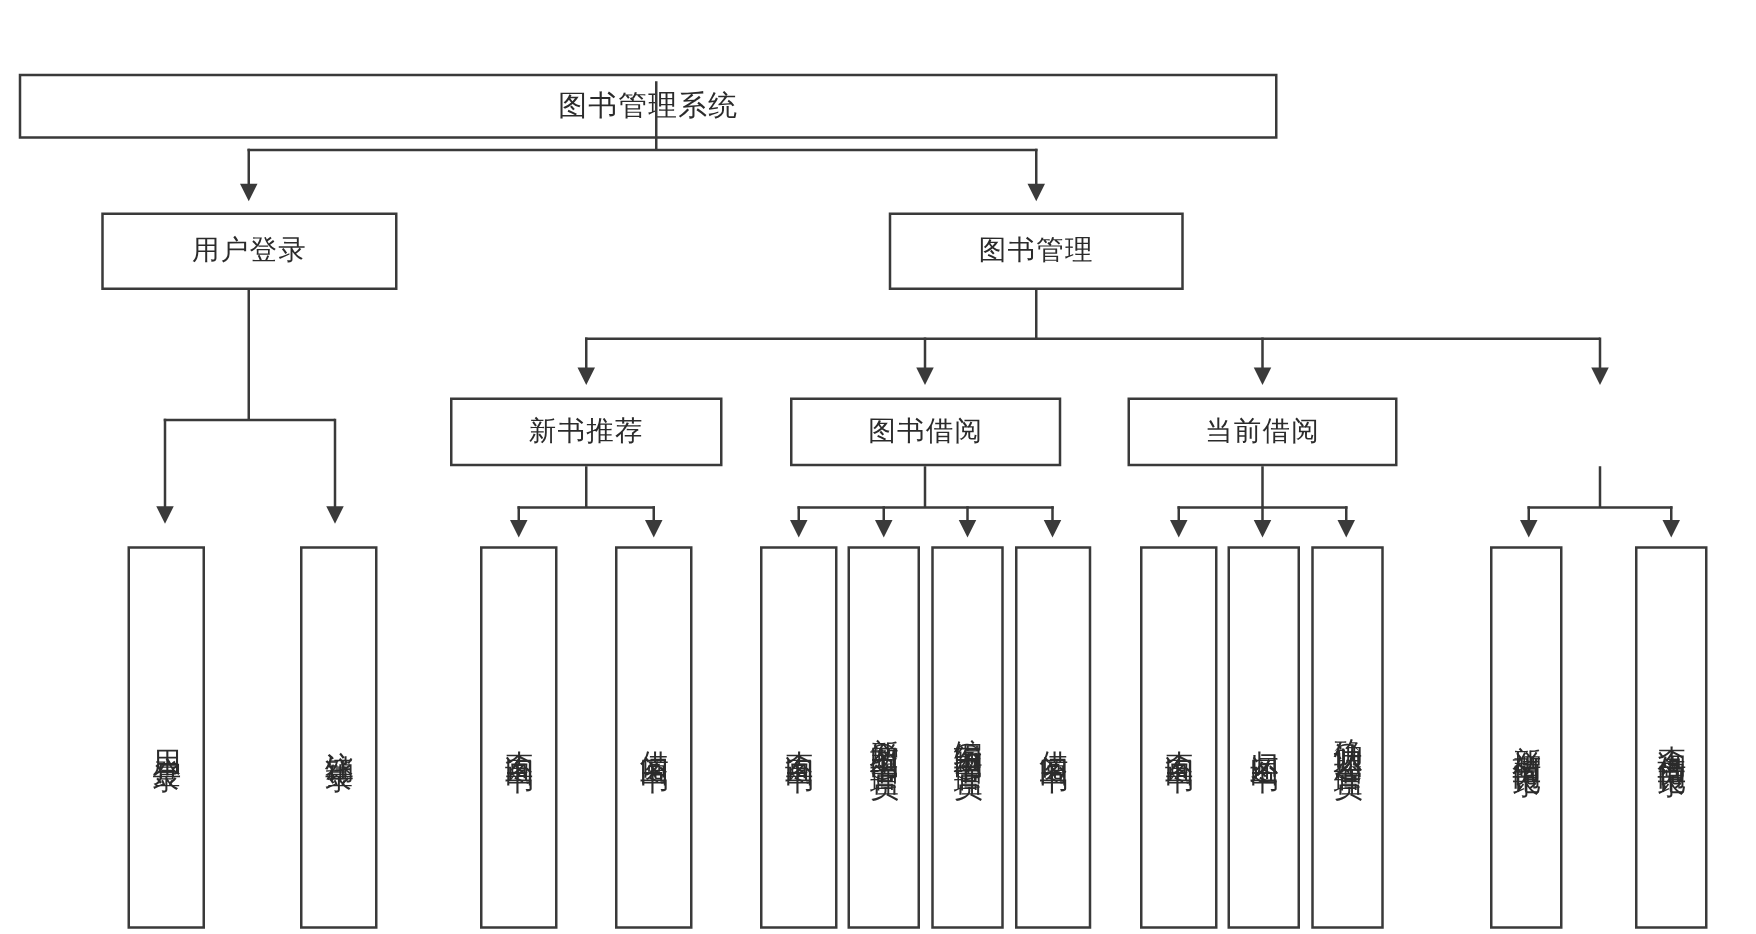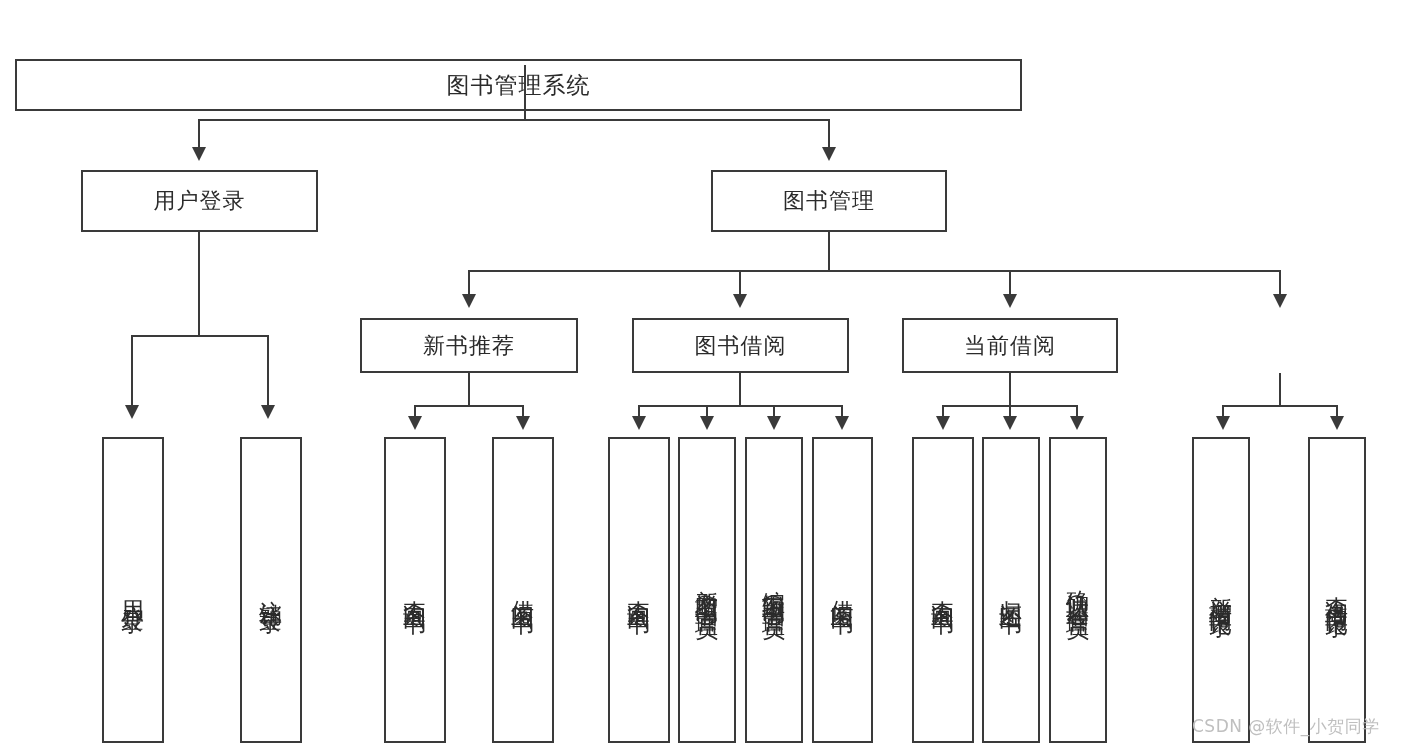--- a/index.html
+++ b/index.html
@@ -180,17 +180,14 @@
     <span class="vtxt">确认归还（管理员）</span>
   </div>
 
   <div class="node v" style="left:1192px;top:437px;width:58px;height:306px;">
     <span class="vtxt">新增借阅记录</span>
   </div>
   <div class="node v" style="left:1308px;top:437px;width:58px;height:306px;">
     <span class="vtxt">查询借阅记录</span>
   </div>
 
-  <div class="wm" style="left:1192px;top:715px;">
-    <span>CSDN @软件_小贺同学</span>
-  </div>
 
 </div>
 
 </body></html>

